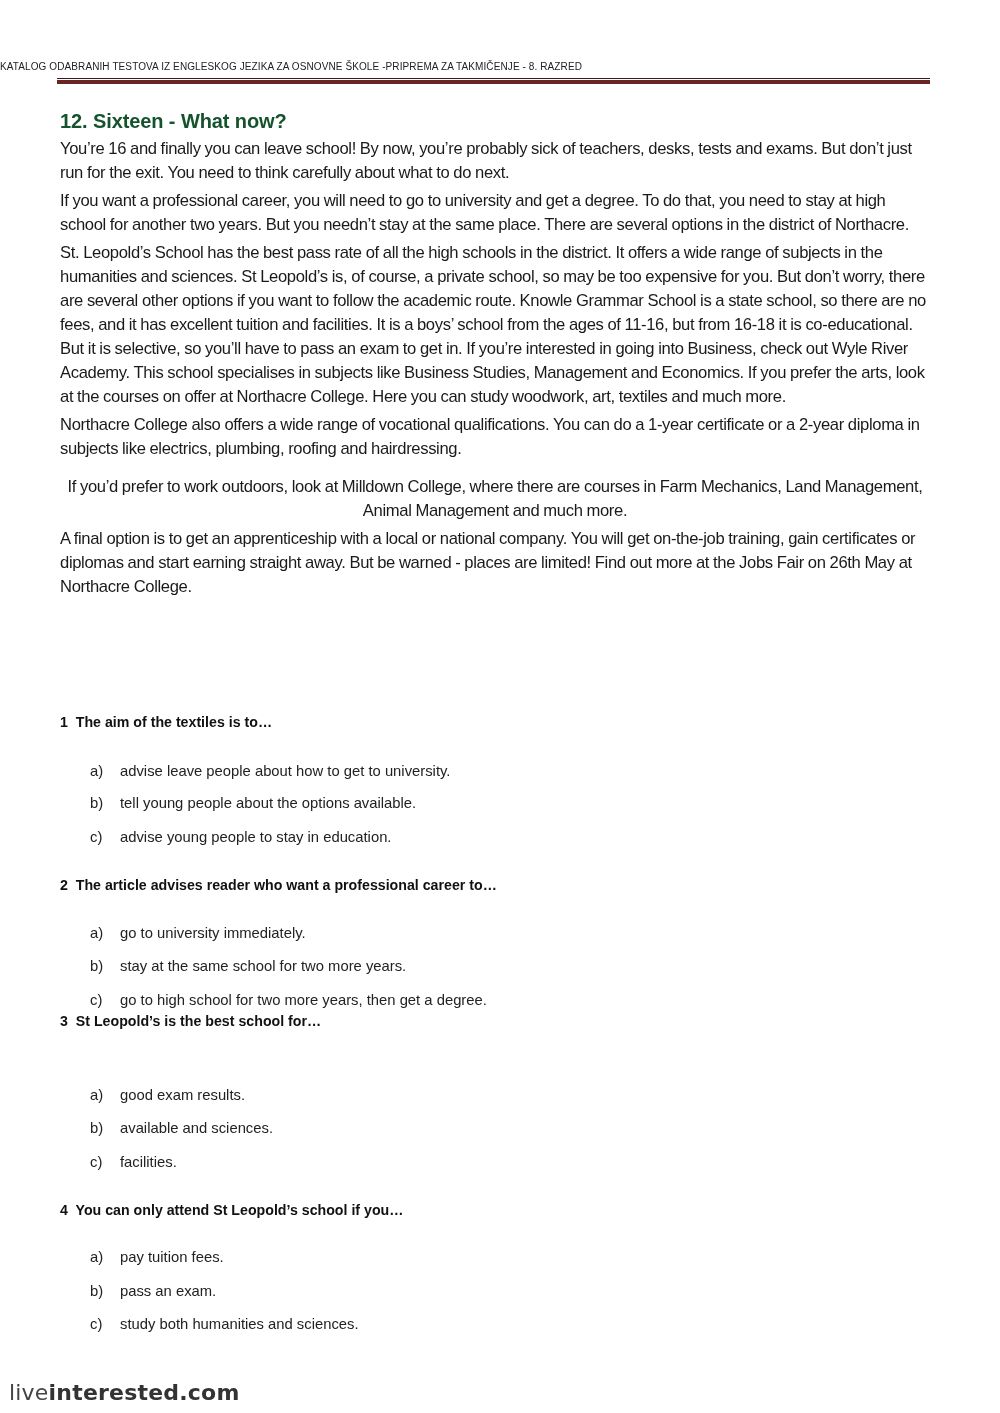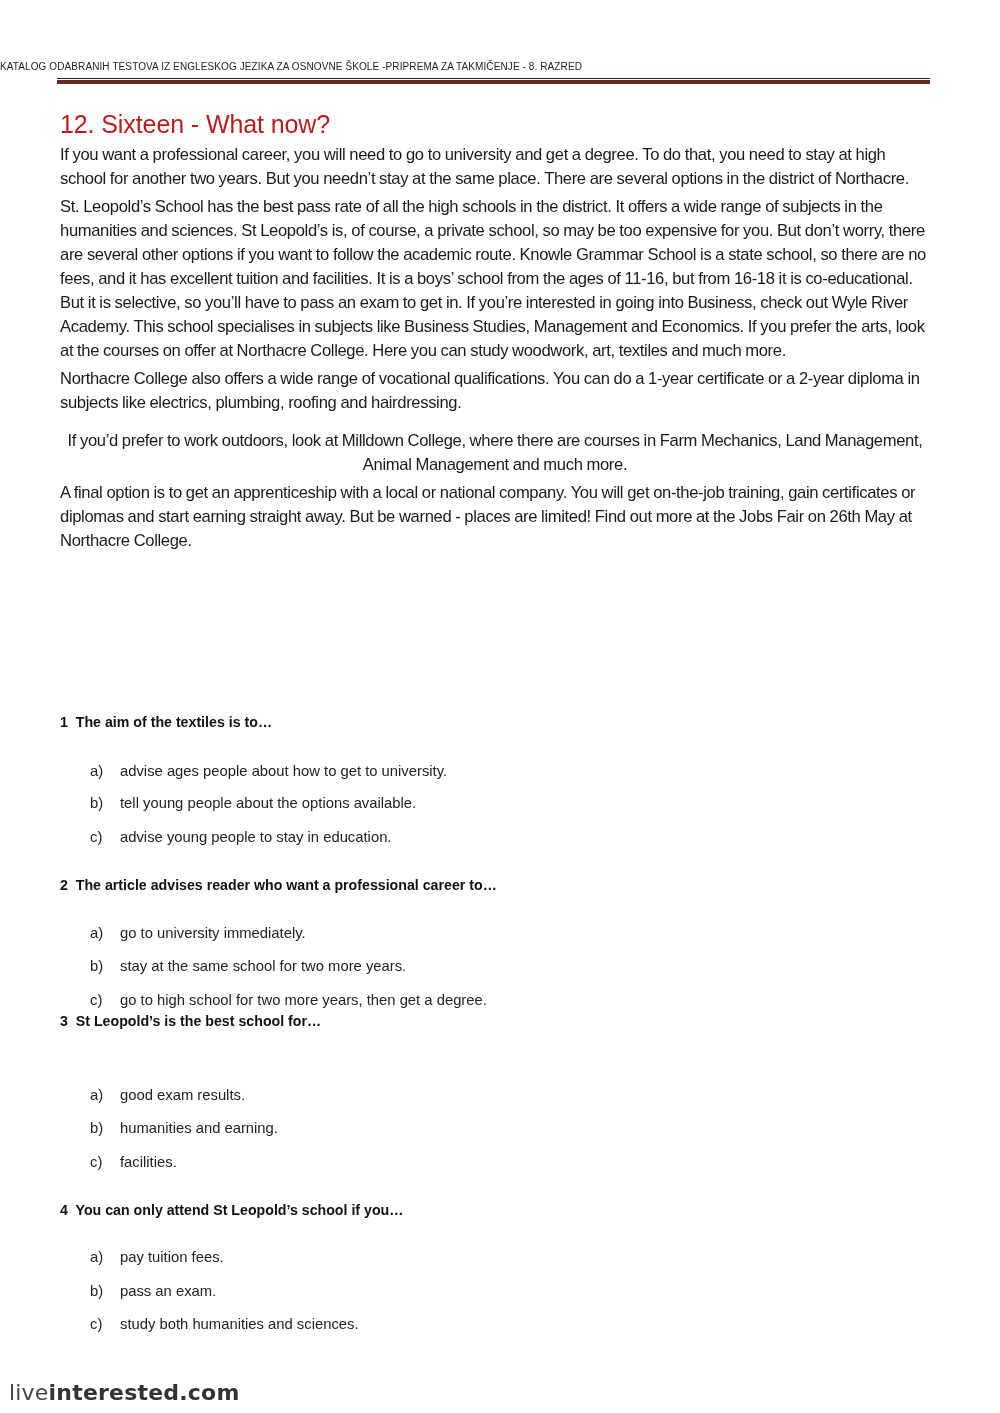--- a/index.html
+++ b/index.html
@@ -13,21 +13,21 @@
       font-family: "Liberation Sans", sans-serif;
     }
     .header-rule-thin {
       position: absolute; top: 78px; left: 57px; width: 873px; height: 1px; background: #3a1a1a;
     }
     .header-rule-thick {
       position: absolute; top: 80px; left: 57px; width: 873px; height: 4px; background: #6b2424;
     }
     .content { position: absolute; left: 60px; top: 110px; width: 870px; }
     .title {
-      font-size: 25px; font-weight: normal; margin: 0 0 4px 0; color: #b91c1c;
+      font-size: 20px; font-weight: bold; margin: 0 0 4px 0; color: #14532d;
       font-family: "Liberation Sans", sans-serif; letter-spacing: -0.1px;
     }
     .para {
       font-size: 16.6px; line-height: 24px; margin: 0 0 4px 0; color: #1a1a1a;
       font-family: "Liberation Sans", sans-serif; letter-spacing: -0.35px; word-spacing: -0.3px;
     }
     .para.gap { margin-top: 14px; text-align: center; }
     .questions { position: absolute; left: 60px; width: 870px; }
     .q {
       position: absolute; left: 0; font-size: 14.2px; font-weight: bold; color: #111;
@@ -45,36 +45,37 @@
   </style>
 </head>
 <body>
 
 <div class="header-text">KATALOG ODABRANIH TESTOVA IZ ENGLESKOG JEZIKA ZA OSNOVNE ŠKOLE -PRIPREMA ZA TAKMIČENJE -  8. RAZRED</div>
 <div class="header-rule-thin"></div>
 <div class="header-rule-thick"></div>
 
 <div class="content">
   <h1 class="title">12. Sixteen - What now?</h1>
+  <p class="para">You’re 16 and finally you can leave school! By now, you’re probably sick of teachers, desks, tests and exams. But don’t just run for the exit. You need to think carefully about what to do next.</p>
   <p class="para">If you want a professional career, you will need to go to university and get a degree. To do that, you need to stay at high school for another two years. But you needn’t stay at the same place. There are several options in the district of Northacre.</p>
   <p class="para">St. Leopold’s School has the best pass rate of all the high schools in the district. It offers a wide range of subjects in the humanities and sciences. St Leopold’s is, of course, a private school, so may be too expensive for you. But don’t worry, there are several other options if you want to follow the academic route. Knowle Grammar School is a state school, so there are no fees, and it has excellent tuition and facilities. It is a boys’ school from the ages of 11-16, but from 16-18 it is co-educational. But it is selective, so you’ll have to pass an exam to get in. If you’re interested in going into Business, check out Wyle River Academy. This school specialises in subjects like Business Studies, Management and Economics. If you prefer the arts, look at the courses on offer at Northacre College. Here you can study woodwork, art, textiles and much more.</p>
   <p class="para">Northacre College also offers a wide range of vocational qualifications. You can do a 1-year certificate or a 2-year diploma in subjects like electrics, plumbing, roofing and hairdressing.</p>
   <p class="para gap">If you’d prefer to work outdoors, look at Milldown College, where there are courses in Farm Mechanics, Land Management, Animal Management and much more.</p>
   <p class="para">A final option is to get an apprenticeship with a local or national company. You will get on-the-job training, gain certificates or diplomas and start earning straight away. But be warned - places are limited! Find out more at the Jobs Fair on 26th May at Northacre College.</p>
 </div>
 
 <div class="questions" style="top:0;">
 
   <div class="q" style="top:714px;">
     <span>1</span>&nbsp;
     <span>The aim of the textiles is to…</span>
   </div>
   <div class="opt" style="top:763px;">
     <span class="letter">a)</span>
-    <span>advise ages people about how to get to university.</span>
+    <span>advise leave people about how to get to university.</span>
   </div>
   <div class="opt" style="top:795px;">
     <span class="letter">b)</span>
     <span>tell young people about the options available.</span>
   </div>
   <div class="opt" style="top:829px;">
     <span class="letter">c)</span>
     <span>advise young people to stay in education.</span>
   </div>
 
@@ -98,21 +99,21 @@
   <div class="q" style="top:1013px;">
     <span>3</span>&nbsp;
     <span>St Leopold’s is the best school for…</span>
   </div>
   <div class="opt" style="top:1087px;">
     <span class="letter">a)</span>
     <span>good exam results.</span>
   </div>
   <div class="opt" style="top:1120px;">
     <span class="letter">b)</span>
-    <span>humanities and earning.</span>
+    <span>available and sciences.</span>
   </div>
   <div class="opt" style="top:1154px;">
     <span class="letter">c)</span>
     <span>facilities.</span>
   </div>
 
   <div class="q" style="top:1202px;">
     <span>4</span>&nbsp;
     <span>You can only attend St Leopold’s school if you…</span>
   </div>

